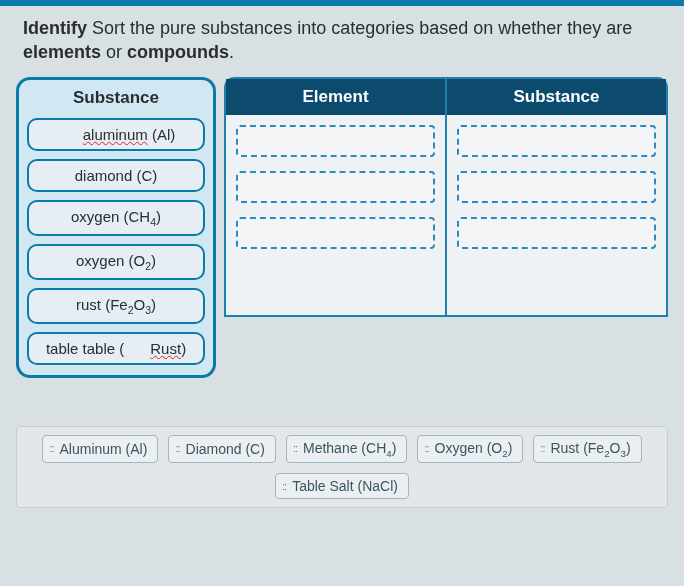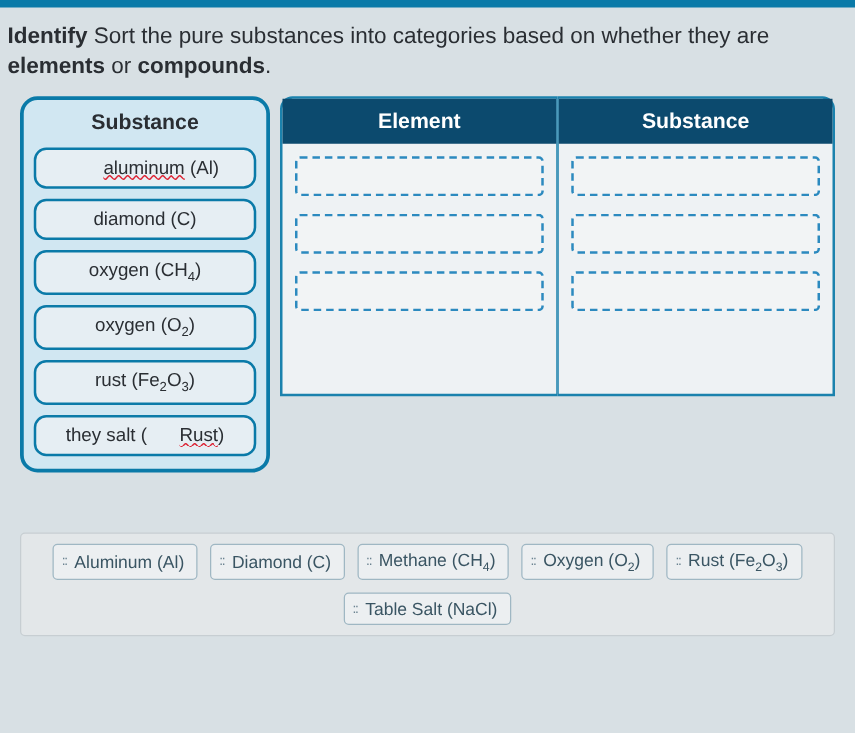--- a/index.html
+++ b/index.html
@@ -8,21 +8,21 @@
     background: #d8e0e4;
     width: 684px;
     height: 586px;
     overflow: hidden;
   }
   .top-border {
     height: 6px;
     background: #0a7aa8;
   }
   .instruction {
-    padding: 10px 18px 12px 6px;
+    padding: 10px 18px 12px 23px;
     font-size: 18px;
     color: #2a2e33;
     line-height: 1.35;
   }
   .instruction .bold { font-weight: 700; }
   .work-area {
     display: flex;
     gap: 8px;
     padding: 0 16px;
     align-items: flex-start;
@@ -157,21 +157,21 @@
       <span>oxygen</span>
       <span>(O<sub>2</sub>)</span>
     </div>
 
     <div class="substance-item">
       <span>rust</span>
       <span>(Fe<sub>2</sub>O<sub>3</sub>)</span>
     </div>
 
     <div class="substance-item">
-      <span>they salt</span>
+      <span>table table</span>
       <span>(<span class="spellcheck">Rust</span>)</span>
     </div>
   </div>
 
   <div class="sort-table">
     <div class="sort-col">
       <div class="sort-header">Element</div>
       <div class="drop-area">
         <div class="drop-slot"></div>
         <div class="drop-slot"></div>

